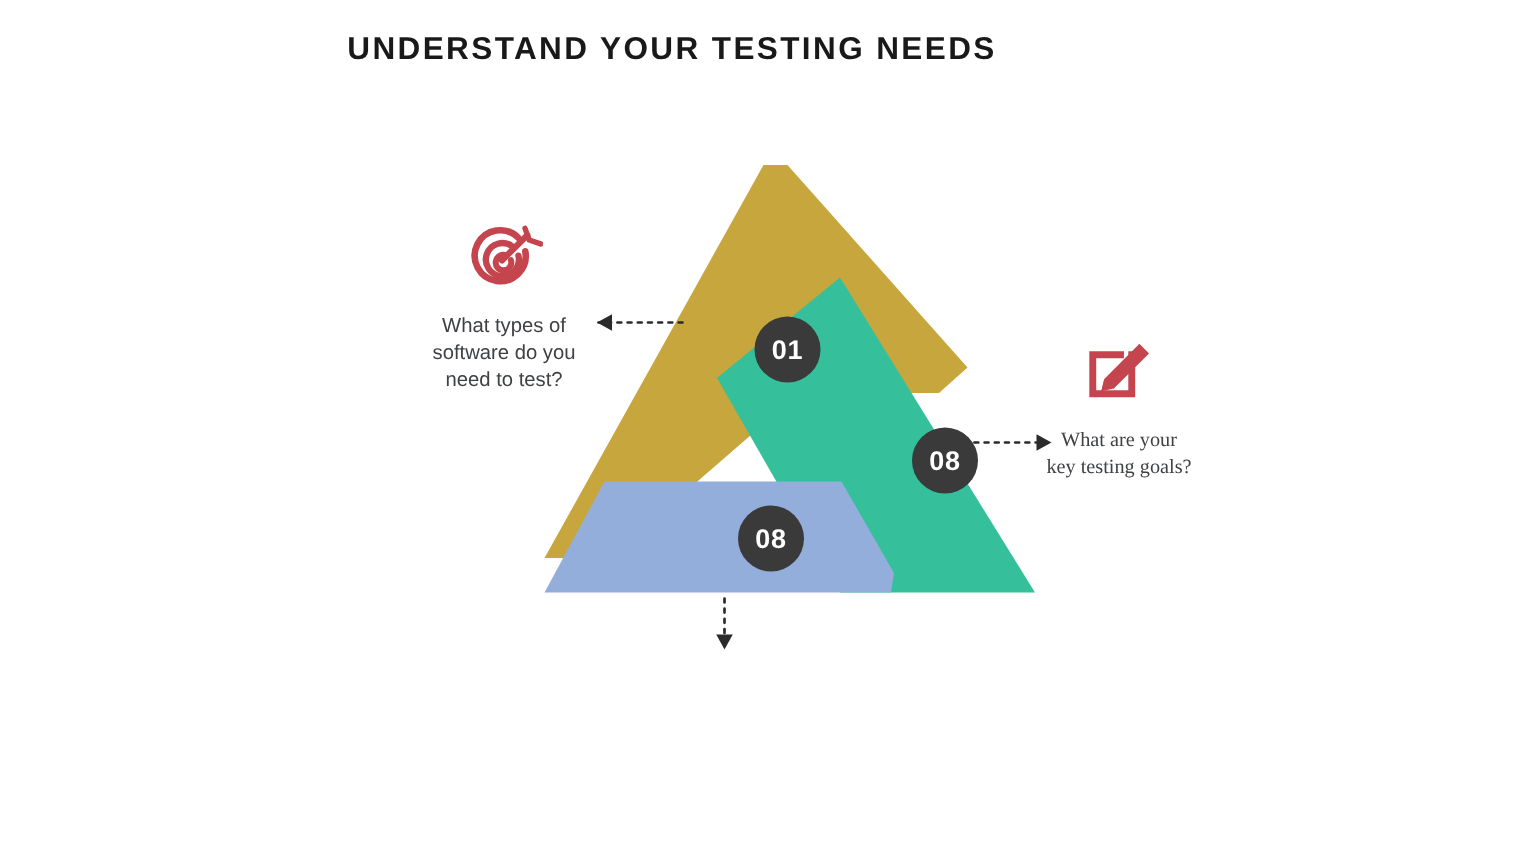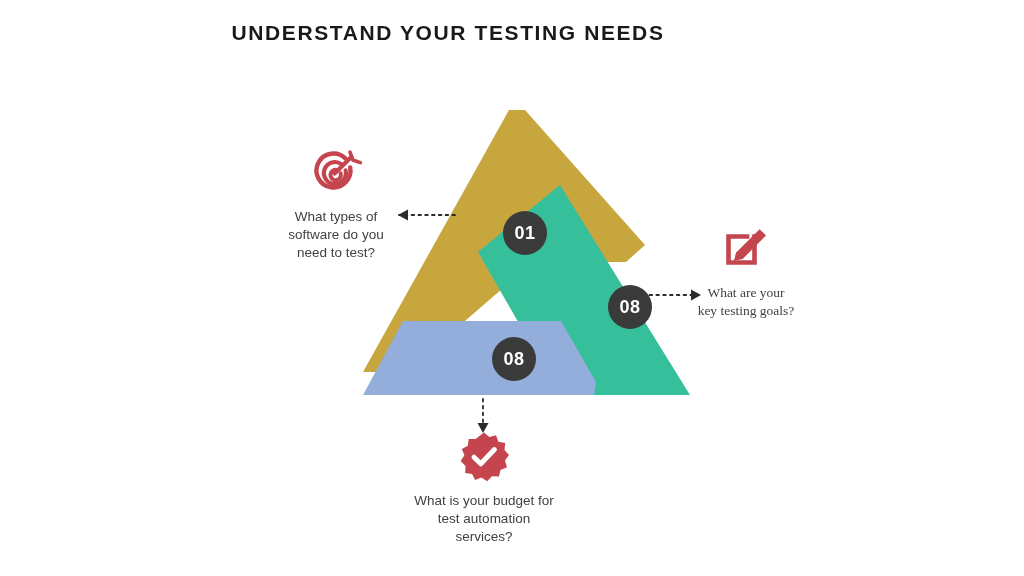--- a/index.html
+++ b/index.html
@@ -166,33 +166,14 @@
 
         <path d="M38.6 3.2 L45.0 9.6 L21.6 33.0 L13.2 34.8 L15.2 26.6 Z" fill="#C4454D"></path>
 
         <path d="M13.2 34.8 L15.2 26.6 L19.4 30.8 Z" fill="#C4454D"></path>
       </svg>
     </span>
     <div class="caption">What are your
 key testing goals?</div>
   </div>
 
-  <div class="callout callout-bottom">
-    <span class="icon-wrap">
-      <svg width="50" height="50" viewBox="0 0 50 50" aria-hidden="true">
-
-        <path fill="#C4454D" d="
-          M25 0.5
-          L30.3 5.0 L37.0 3.3 L39.4 9.8 L46.2 11.0 L45.5 17.9
-          L50.0 23.0 L45.9 28.6 L48.0 35.2 L41.5 37.9 L39.9 44.6
-          L33.0 44.3 L28.1 49.2 L22.5 45.4 L16.2 47.9 L13.0 41.9
-          L6.2 40.9 L6.5 34.0 L1.7 29.0 L5.4 23.3 L2.8 17.0
-          L8.8 13.7 L9.7 6.9 L16.6 7.1 Z"></path>
-
-        <path d="M15.0 25.2 L21.8 31.8 L35.4 17.6" fill="none" stroke="#FFFFFF" stroke-width="5" stroke-linecap="round" stroke-linejoin="round"></path>
-      </svg>
-    </span>
-    <div class="caption">What is your budget for
-test automation
-services?</div>
-  </div>
 
 </div>
 
 </body></html>

